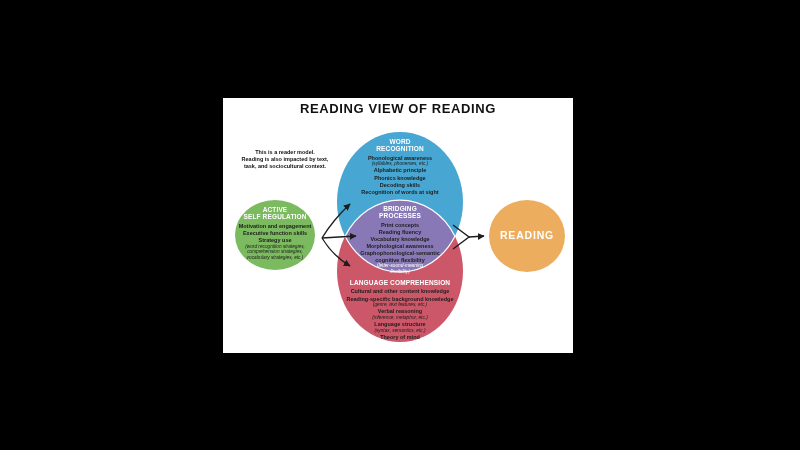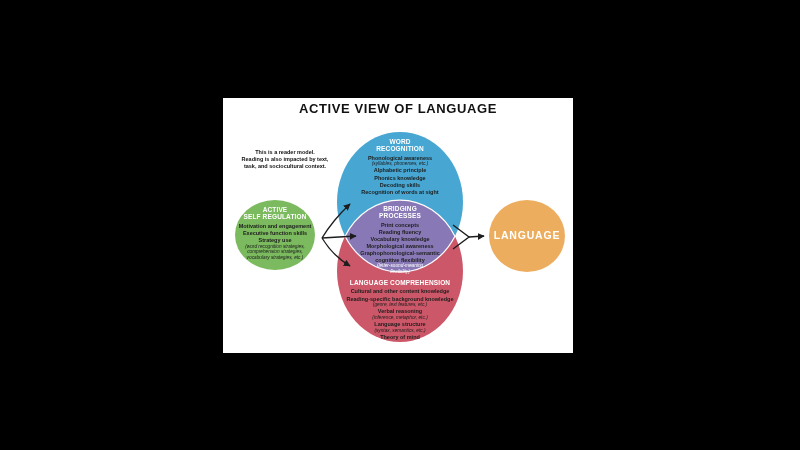--- a/index.html
+++ b/index.html
@@ -36,21 +36,21 @@
     font-size:10.5px;font-weight:800;color:#fff;letter-spacing:0.8px;
     white-space:nowrap;
   }
 </style>
 </head>
 <body>
 
 <div class="stage">
   <div class="panel">
 
-    <div class="title">ACTIVE VIEW OF LANGUAGE</div>
+    <div class="title">READING VIEW OF READING</div>
 
     <svg class="diagram" width="350" height="255" viewBox="0 0 350 255">
       <defs>
         <marker id="ah" markerWidth="6" markerHeight="6" refX="4.5" refY="2.5" orient="auto">
           <path d="M0,0 L5,2.5 L0,5 Z" fill="#1d1d1d"></path>
         </marker>
       </defs>
 
       <ellipse cx="52" cy="137" rx="40" ry="35" fill="#7bba5e"></ellipse>
       <ellipse cx="177" cy="104" rx="63" ry="70" fill="#47a6d2"></ellipse>
@@ -112,16 +112,16 @@
       <span class="i">Cultural and other content knowledge</span>
       <span class="i">Reading-specific background knowledge</span>
       <span class="s">(genre, text features, etc.)</span>
       <span class="i">Verbal reasoning</span>
       <span class="s">(inference, metaphor, etc.)</span>
       <span class="i">Language structure</span>
       <span class="s">(syntax, semantics, etc.)</span>
       <span class="i">Theory of mind</span>
     </div>
 
-    <div class="reading-label">LANGUAGE</div>
+    <div class="reading-label">READING</div>
 
   </div>
 </div>
 
 </body></html>

